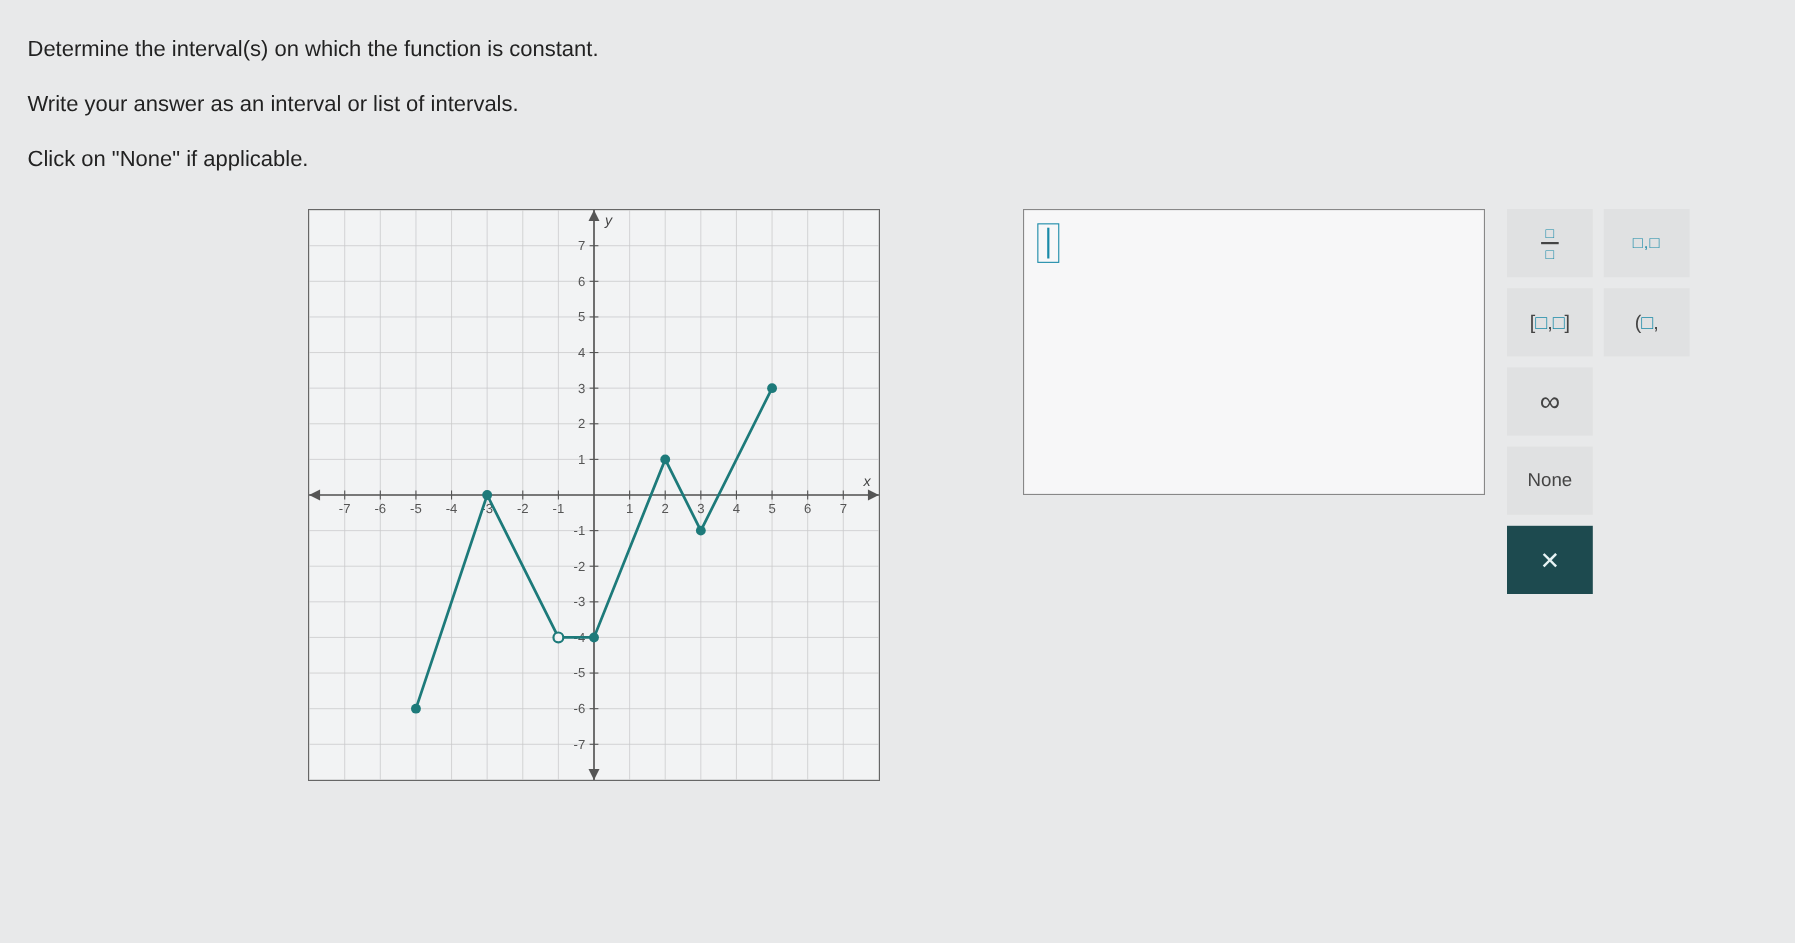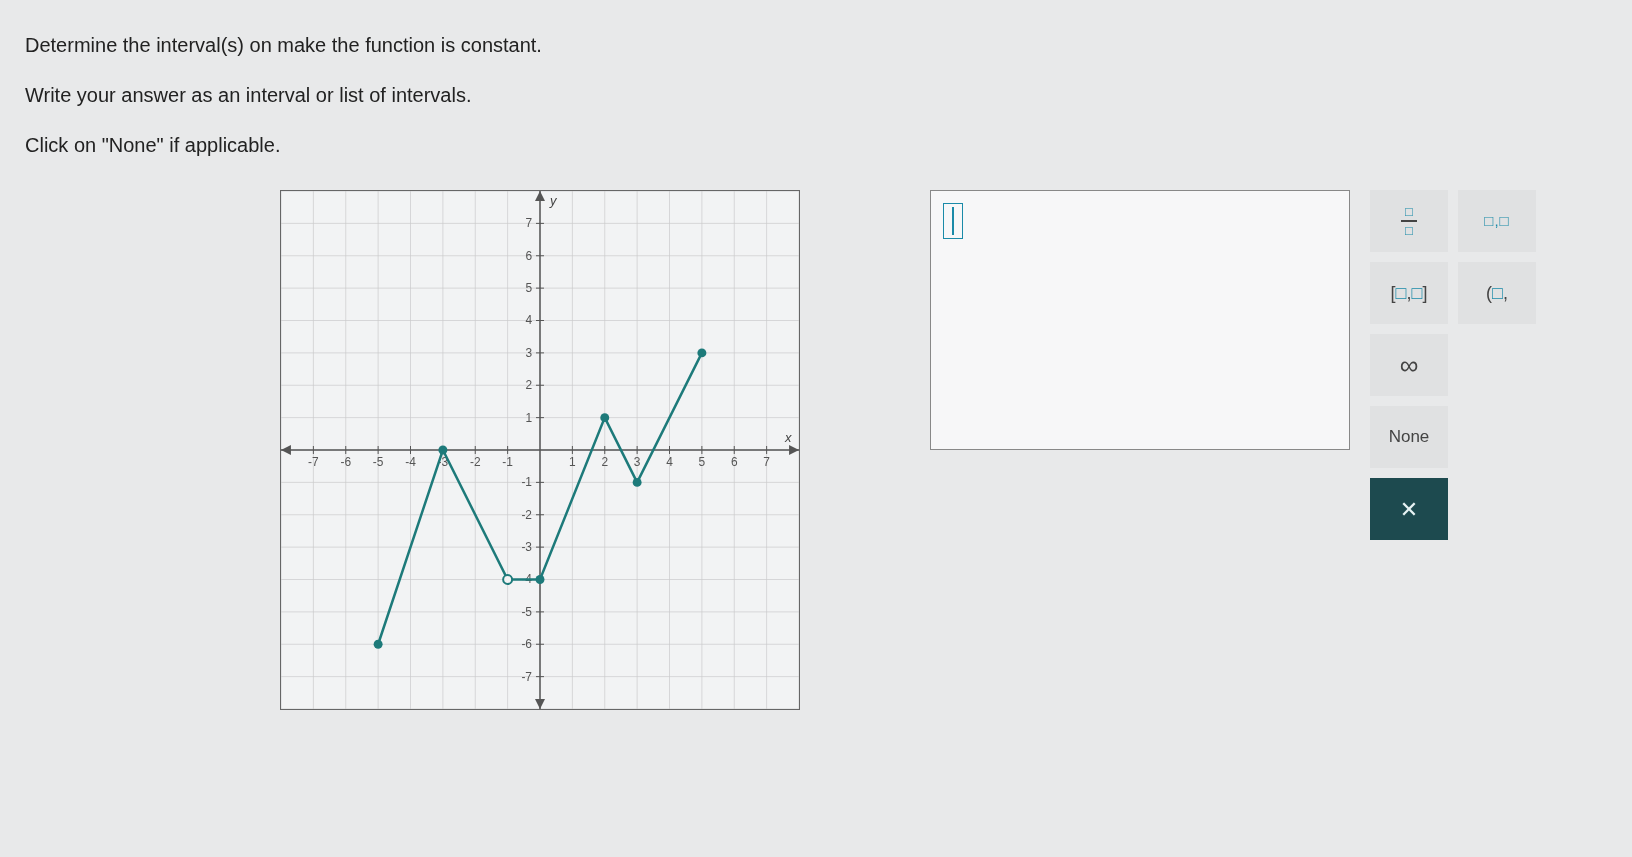--- a/index.html
+++ b/index.html
@@ -87,21 +87,21 @@
     .frac-ico .bar { width:16px; height:1.5px; background:#444; margin:2px 0;}
     .list-ico { color:#1a8aa8; font-size:15px; letter-spacing:1px;}
     .inf-ico { font-size:26px; }
     .interval-ico { font-size:18px;}
     .interval-ico .ph { color:#1a8aa8; }
   </style>
 </head>
 <body>
 
 <div class="question-area">
-  <p>Determine the interval(s) on make the function is constant.</p>
+  <p>Determine the interval(s) on which the function is constant.</p>
   <p class="spaced">Write your answer as an interval or list of intervals.</p>
   <p class="spaced">Click on "None" if applicable.</p>
 </div>
 
 <div class="main-row">
   <div class="chart-box">
     <svg viewBox="0 0 520 520">
         <line x1="0" y1="0" x2="0" y2="520" stroke="#c9cacb" stroke-width="0.7"></line>
         <line x1="32.5" y1="0" x2="32.5" y2="520" stroke="#c9cacb" stroke-width="0.7"></line>
         <line x1="65" y1="0" x2="65" y2="520" stroke="#c9cacb" stroke-width="0.7"></line>

